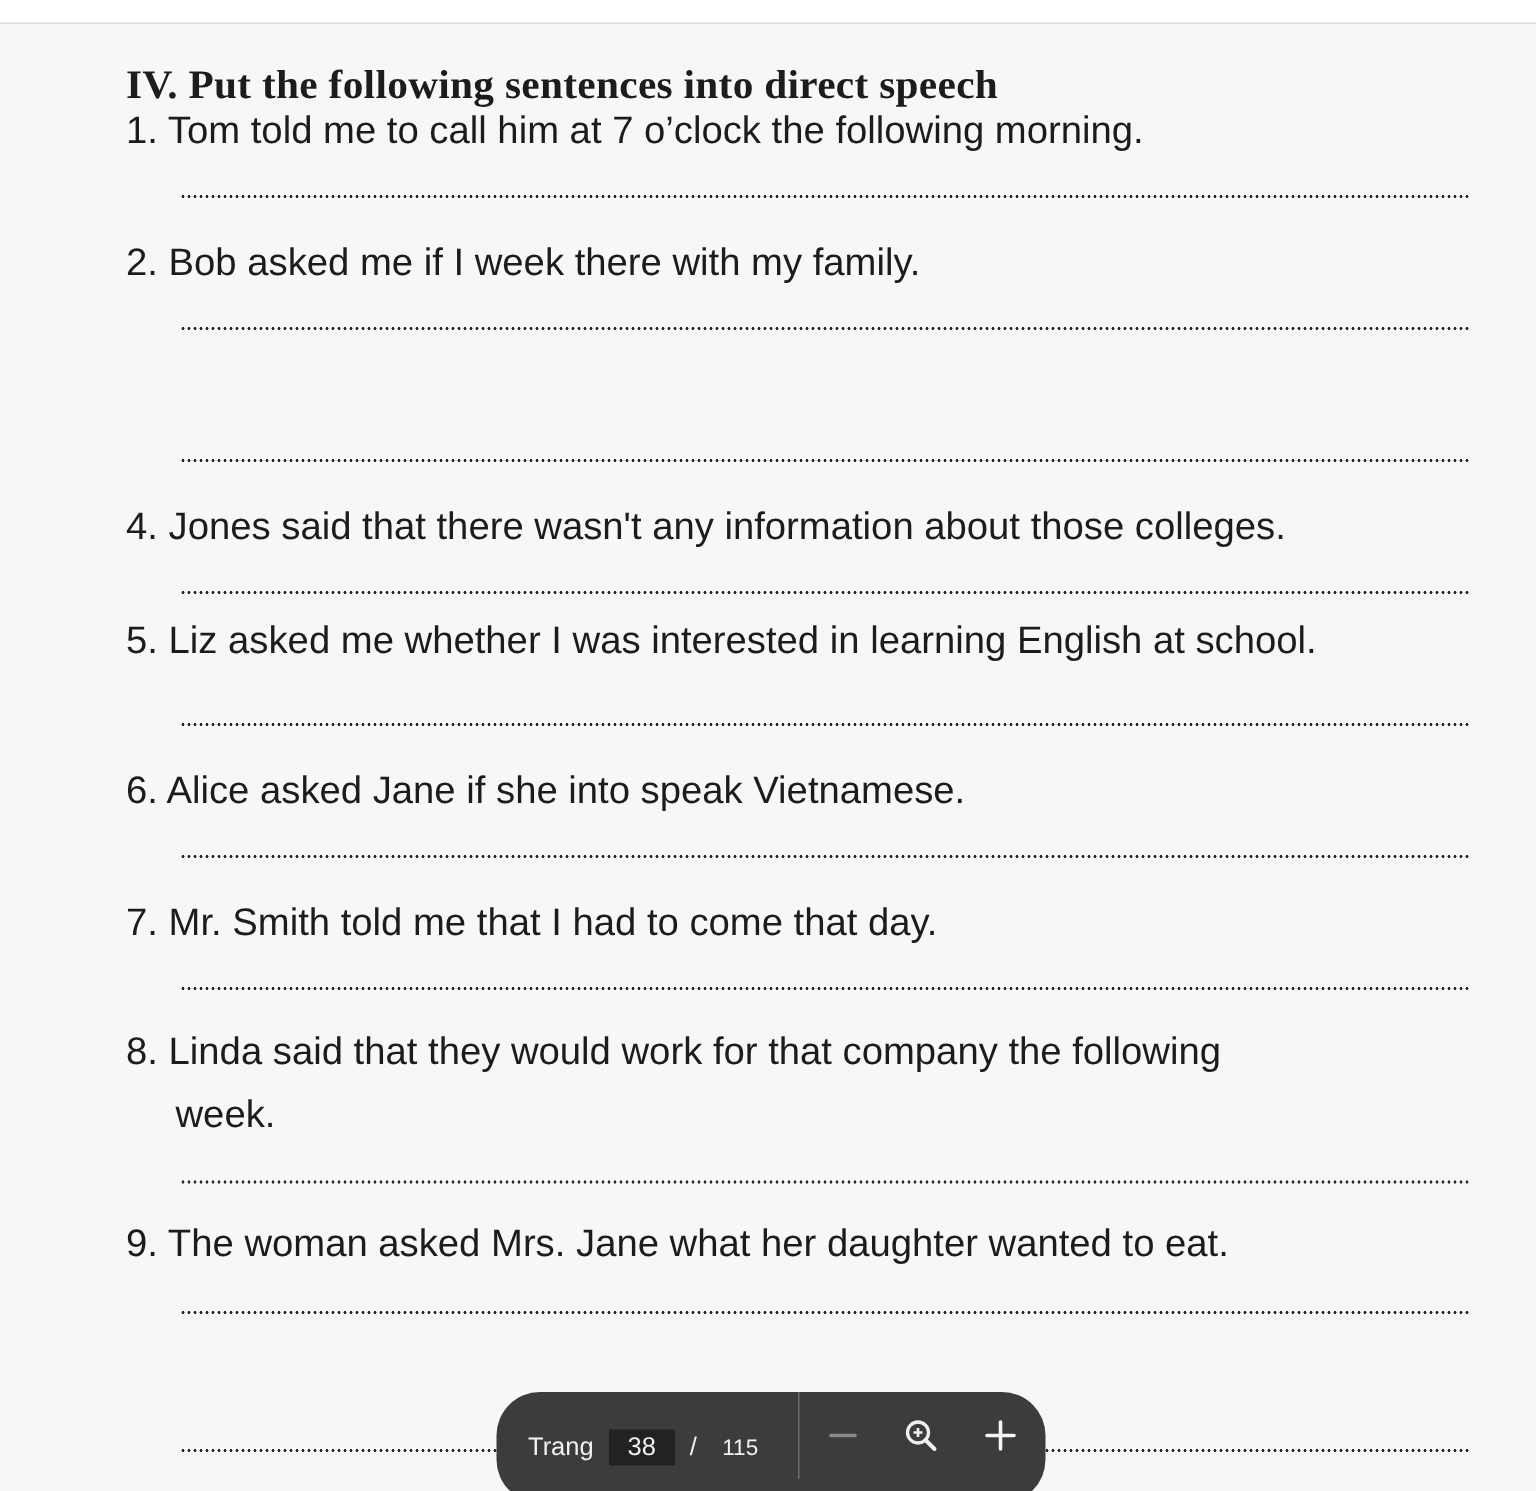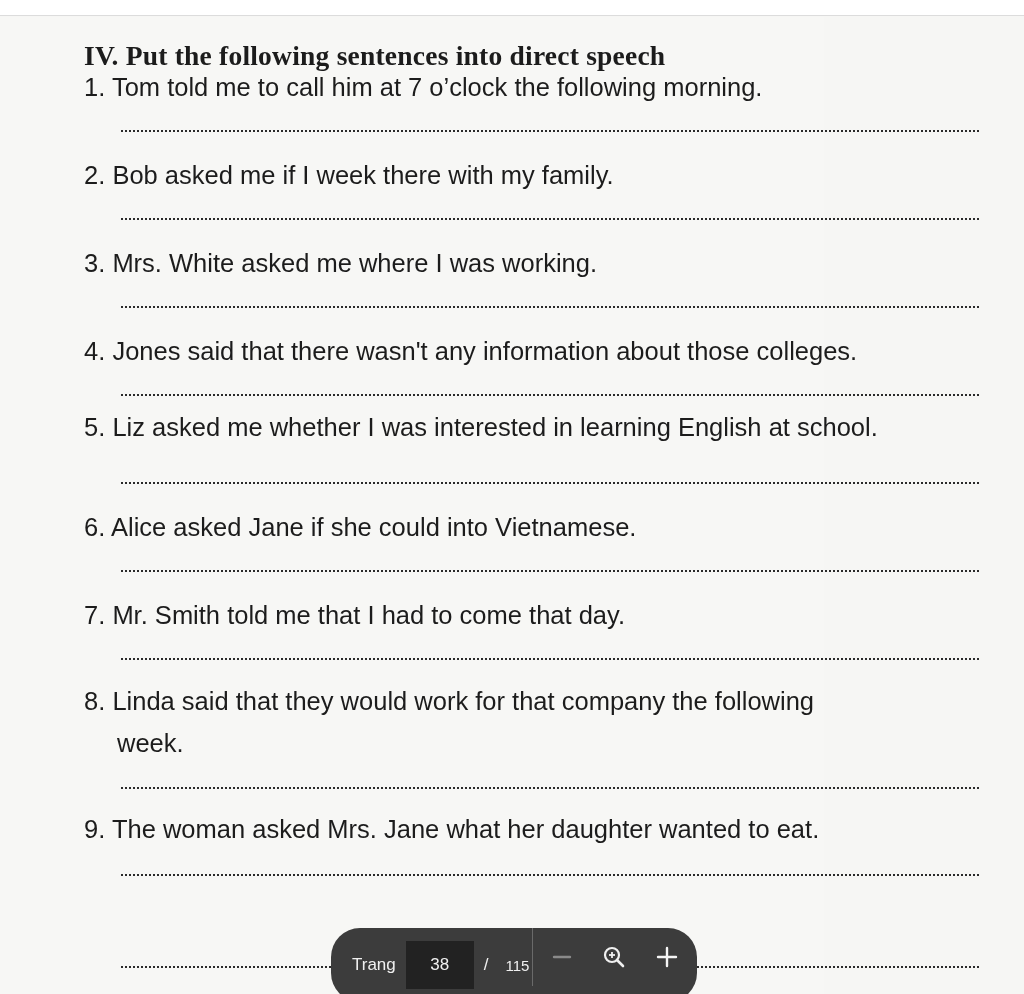--- a/index.html
+++ b/index.html
@@ -38,21 +38,21 @@
   .pager {
     position: absolute; left: 331px; top: 928px; width: 366px; height: 74px;
     background: #3c3c3c; border-radius: 29px;
     font-family: "Liberation Sans", sans-serif; color: #f0f0f0;
     display: flex; align-items: center;
   }
   .pager .lbl { margin-left: 21px; font-size: 17px; }
   .pager .pg-input {
     margin-left: 10px; width: 44px; height: 24px; background: #222;
     color: #f0f0f0; border: none; font-size: 17px; text-align: center;
-    font-family: "Liberation Sans", sans-serif; padding: 12px;
+    font-family: "Liberation Sans", sans-serif; padding: 0;
   }
   .pager .slash { margin-left: 10px; font-size: 17px; }
   .pager .total { margin-left: 17px; font-size: 15px; }
   .pager .sep { position: absolute; left: 201px; top: 0; width: 1px; height: 58px; background: #6a6a6a; }
   .pager .btn { position: absolute; top: 16px; width: 26px; height: 26px; cursor: pointer; }
 </style>
 </head>
 <body>
 
 <div class="top-strip"></div>
@@ -65,41 +65,37 @@
     <span>Tom told me to call him at 7 o’clock the following morning.</span>
   </div>
   <div class="ans" style="top:113px"></div>
 
   <div class="q" style="top:136px">
     <span class="num">2.</span>
     <span>Bob asked me if I week there with my family.</span>
   </div>
   <div class="ans" style="top:201px"></div>
 
-  <div class="q" style="top:224px">
-    <span class="num">3.</span>
-    <span>Mrs. White asked me where I was working.</span>
-  </div>
   <div class="ans" style="top:289px"></div>
 
   <div class="q" style="top:312px">
     <span class="num">4.</span>
     <span>Jones said that there wasn't any information about those colleges.</span>
   </div>
   <div class="ans" style="top:377px"></div>
 
   <div class="q" style="top:388px">
     <span class="num">5.</span>
     <span>Liz asked me whether I was interested in learning English at school.</span>
   </div>
   <div class="ans" style="top:465px"></div>
 
   <div class="q" style="top:488px">
     <span class="num">6.</span>
-    <span>Alice asked Jane if she could into Vietnamese.</span>
+    <span>Alice asked Jane if she into speak Vietnamese.</span>
   </div>
   <div class="ans" style="top:553px"></div>
 
   <div class="q" style="top:576px">
     <span class="num">7.</span>
     <span>Mr. Smith told me that I had to come that day.</span>
   </div>
   <div class="ans" style="top:641px"></div>
 
   <div class="q" style="top:662px">

